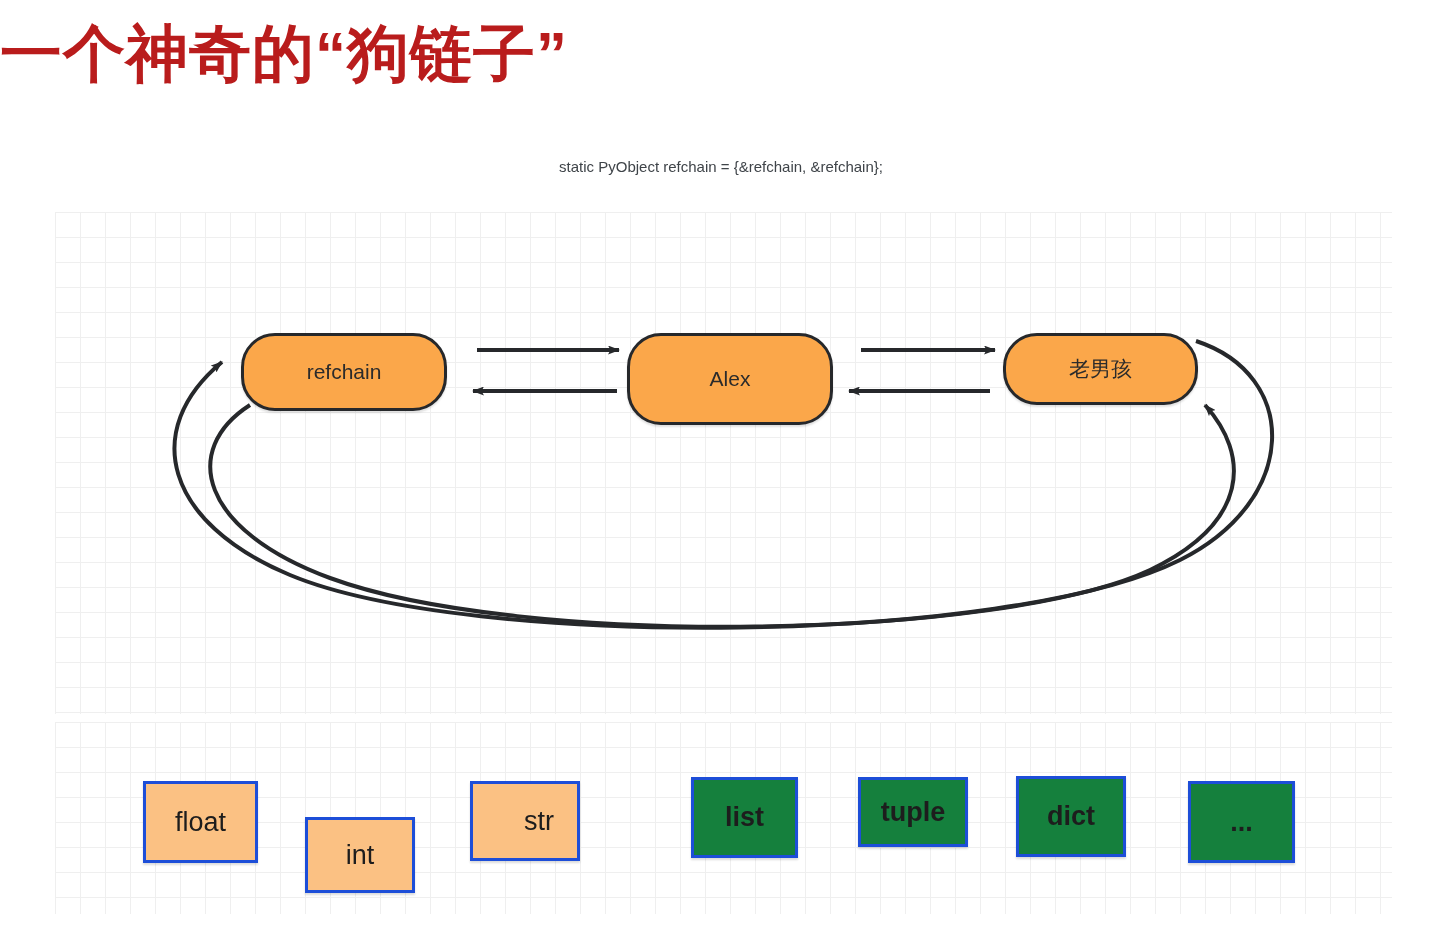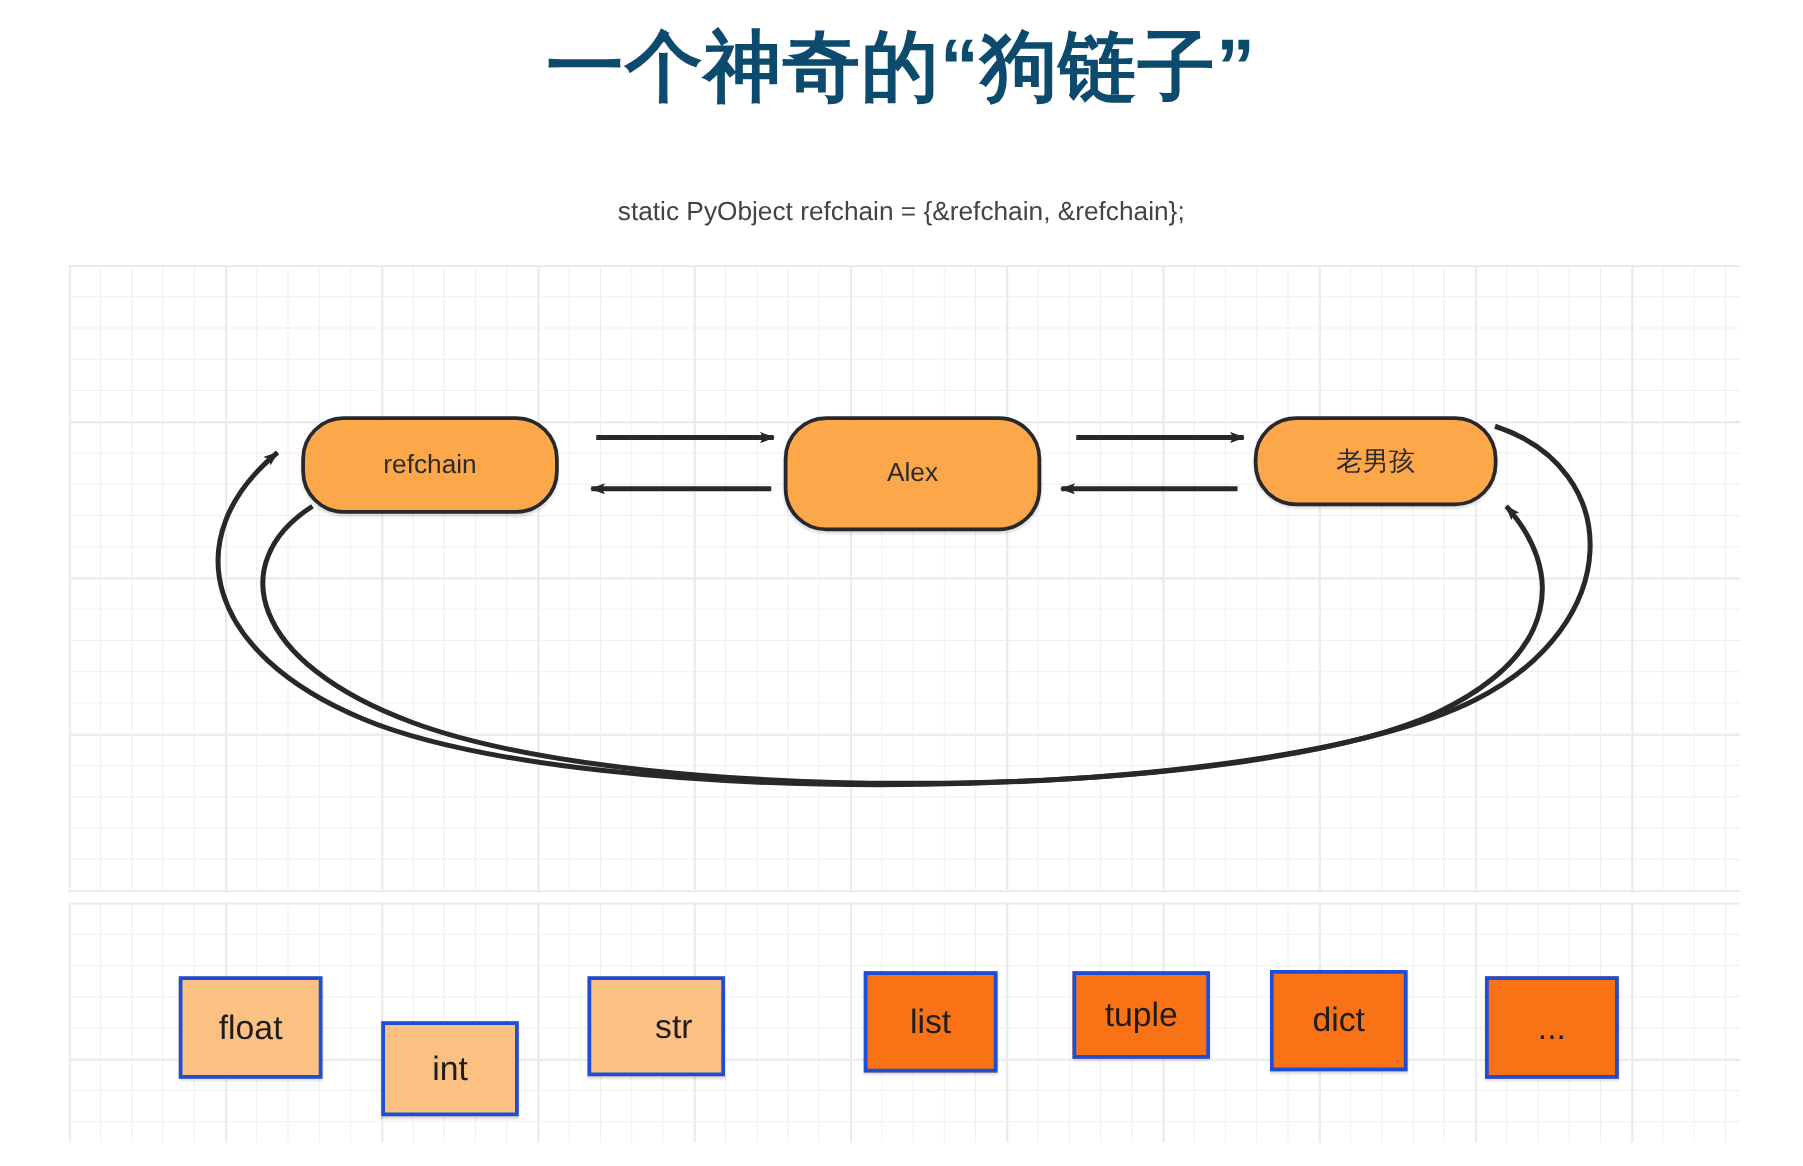--- a/index.html
+++ b/index.html
@@ -15,35 +15,35 @@
     font-family: "Liberation Sans", "DejaVu Sans", sans-serif;
     color: #3d434a;
   }
 
   
   #slide-title {
     position: absolute;
     left: 0;
     top: 18px;
     width: 1442px;
-    text-align: center;
+    text-align: left;
     font-size: 62px;
     font-weight: 700;
     letter-spacing: 1px;
-    color: #0c4a6e;
+    color: #b91c1c;
     line-height: 1.15;
     white-space: nowrap;
   }
   #code-subtitle {
     position: absolute;
     left: 0;
     top: 158px;
     width: 1442px;
     text-align: center;
-    font-size: 21px;
+    font-size: 15px;
     font-weight: 400;
     color: #3f4449;
     white-space: nowrap;
   }
 
   
   .grid-panel {
     position: absolute;
     background-color: #ffffff;
     background-image:
@@ -103,21 +103,21 @@
     box-sizing: border-box;
     border: 3px solid #1d4ed8;
     display: flex;
     align-items: center;
     justify-content: center;
     font-size: 27px;
     color: #1d1d1d;
     box-shadow: 0 2px 2px rgba(0,0,0,0.14);
   }
   .type-box.light { background: #fbc183; }
-  .type-box.bright { background: #f97316; }
+  .type-box.bright { background: #15803d; font-weight: bold; }
 </style>
 </head>
 <body>
 
 <div id="slide-title">一个神奇的“狗链子”</div>
 
 <div id="code-subtitle">static PyObject refchain = {&amp;refchain, &amp;refchain};</div>
 
 <div id="grid-panel-main" class="grid-panel"></div>
 

